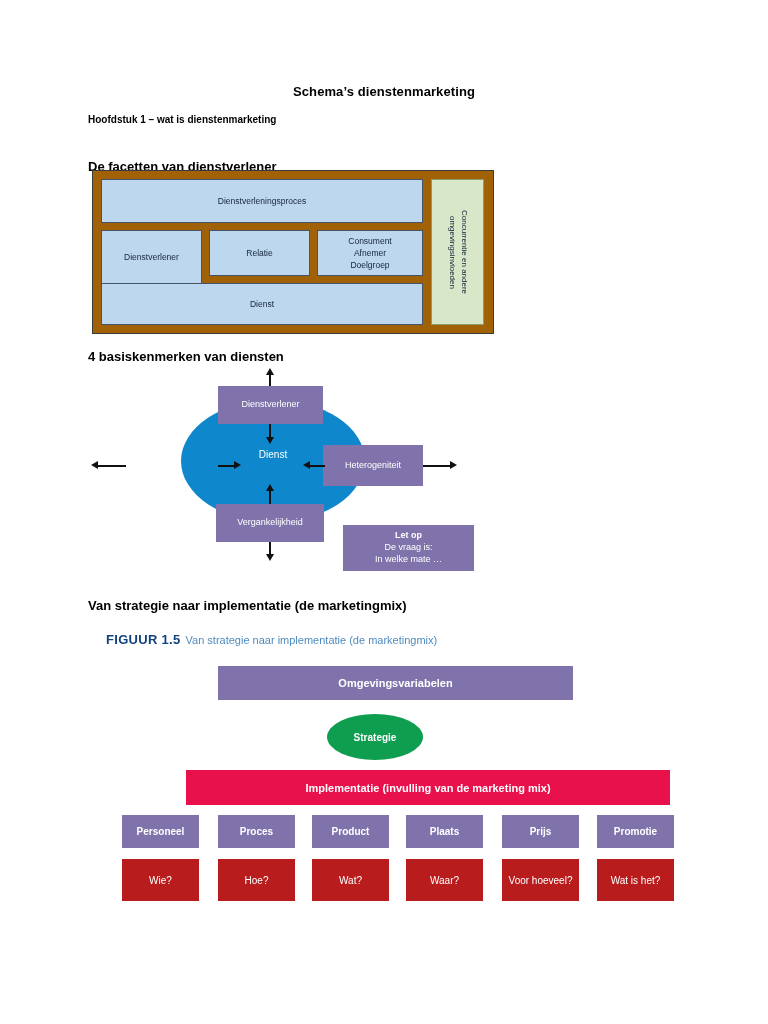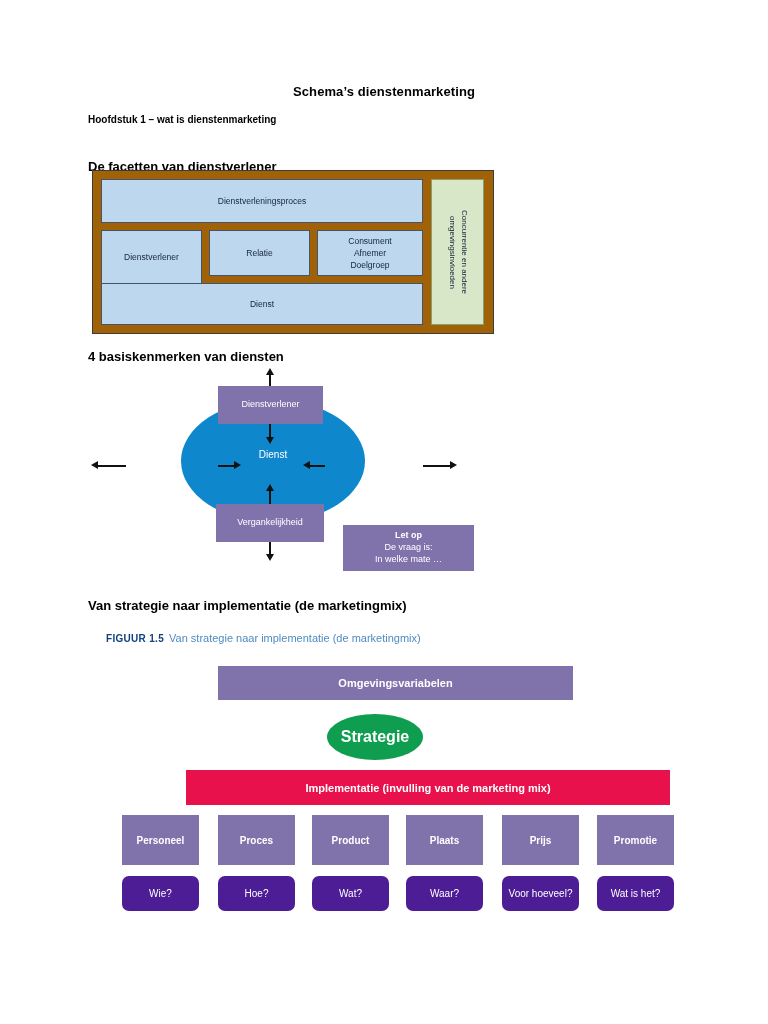--- a/index.html
+++ b/index.html
@@ -161,21 +161,21 @@
   }
   #f3-caption {
     position: absolute;
     left: 38px; top: 12px;
     font-size: 10.5px;
     white-space: nowrap;
   }
   #f3-caption .fig-num {
     color: #10427e;
     font-weight: bold;
-    font-size: 10px;
+    font-size: 13px;
     letter-spacing: .3px;
     margin-right: 5px;
   }
   #f3-caption .fig-title {
     color: #4f8bc0;
     font-size: 11px;
   }
   #f3-omgeving {
     position: absolute;
     left: 150px; top: 46px;
@@ -188,21 +188,21 @@
     align-items: center;
     justify-content: center;
   }
   #f3-strategie {
     position: absolute;
     left: 259px; top: 94px;
     width: 96px; height: 46px;
     background: #0f9d4f;
     border-radius: 50%;
     color: #ffffff;
-    font-size: 16px;
+    font-size: 10px;
     font-weight: bold;
     display: flex;
     align-items: center;
     justify-content: center;
   }
   #f3-implementatie {
     position: absolute;
     left: 118px; top: 150px;
     width: 484px; height: 35px;
     background: #e8114b;
@@ -212,41 +212,40 @@
     display: flex;
     align-items: center;
     justify-content: center;
   }
   .f3-col {
     position: absolute;
     top: 195px;
     width: 77px;
   }
   .f3-p {
-    height: 50px;
+    height: 33px;
     background: #8073ac;
     color: #ffffff;
     font-size: 10px;
     font-weight: bold;
     display: flex;
     align-items: center;
     justify-content: center;
     text-align: center;
   }
   .f3-q {
     margin-top: 11px;
-    height: 35px;
-    background: #4c1d95;
-    color: #ffffff;
-    font-size: 10px;
-    display: flex;
-    align-items: center;
-    justify-content: center;
-    text-align: center;
-    border-radius: 7px;
+    height: 42px;
+    background: #b91c1c;
+    color: #ffffff;
+    font-size: 10px;
+    display: flex;
+    align-items: center;
+    justify-content: center;
+    text-align: center;
   }
 </style>
 </head>
 <body>
 
 <div class="page-title">Schema’s dienstenmarketing</div>
 <div class="chapter-heading">Hoofdstuk 1 – wat is dienstenmarketing</div>
 <div class="section-heading" id="sec1">De facetten van dienstverlener</div>
 <div class="section-heading" id="sec2">4 basiskenmerken van diensten</div>
 <div class="section-heading" id="sec3">Van strategie naar implementatie (de marketingmix)</div>
@@ -279,20 +278,21 @@
   <div class="arrow-line" style="left:181px; top:52px; width:2px; height:14px;"></div>
   <div class="arrow-head ah-down" style="left:177.5px; top:65px;"></div>
 
 
   <div class="arrow-line" style="left:10px; top:92.5px; width:28px; height:2px;"></div>
   <div class="arrow-head ah-left" style="left:3px; top:89px;"></div>
 
   <div class="arrow-line" style="left:130px; top:92.5px; width:17px; height:2px;"></div>
   <div class="arrow-head ah-right" style="left:146px; top:89px;"></div>
 
+  <div class="f2-box" id="f2-hetero">Heterogeniteit</div>
 
   <div class="arrow-line" style="left:335px; top:92.5px; width:28px; height:2px;"></div>
   <div class="arrow-head ah-right" style="left:362px; top:89px;"></div>
 
   <div class="arrow-line" style="left:221px; top:92.5px; width:16px; height:2px;"></div>
   <div class="arrow-head ah-left" style="left:215px; top:89px;"></div>
 
   <div class="f2-box" id="f2-vergank">Vergankelijkheid</div>
 
   <div class="arrow-line" style="left:181px; top:118px; width:2px; height:14px;"></div>

